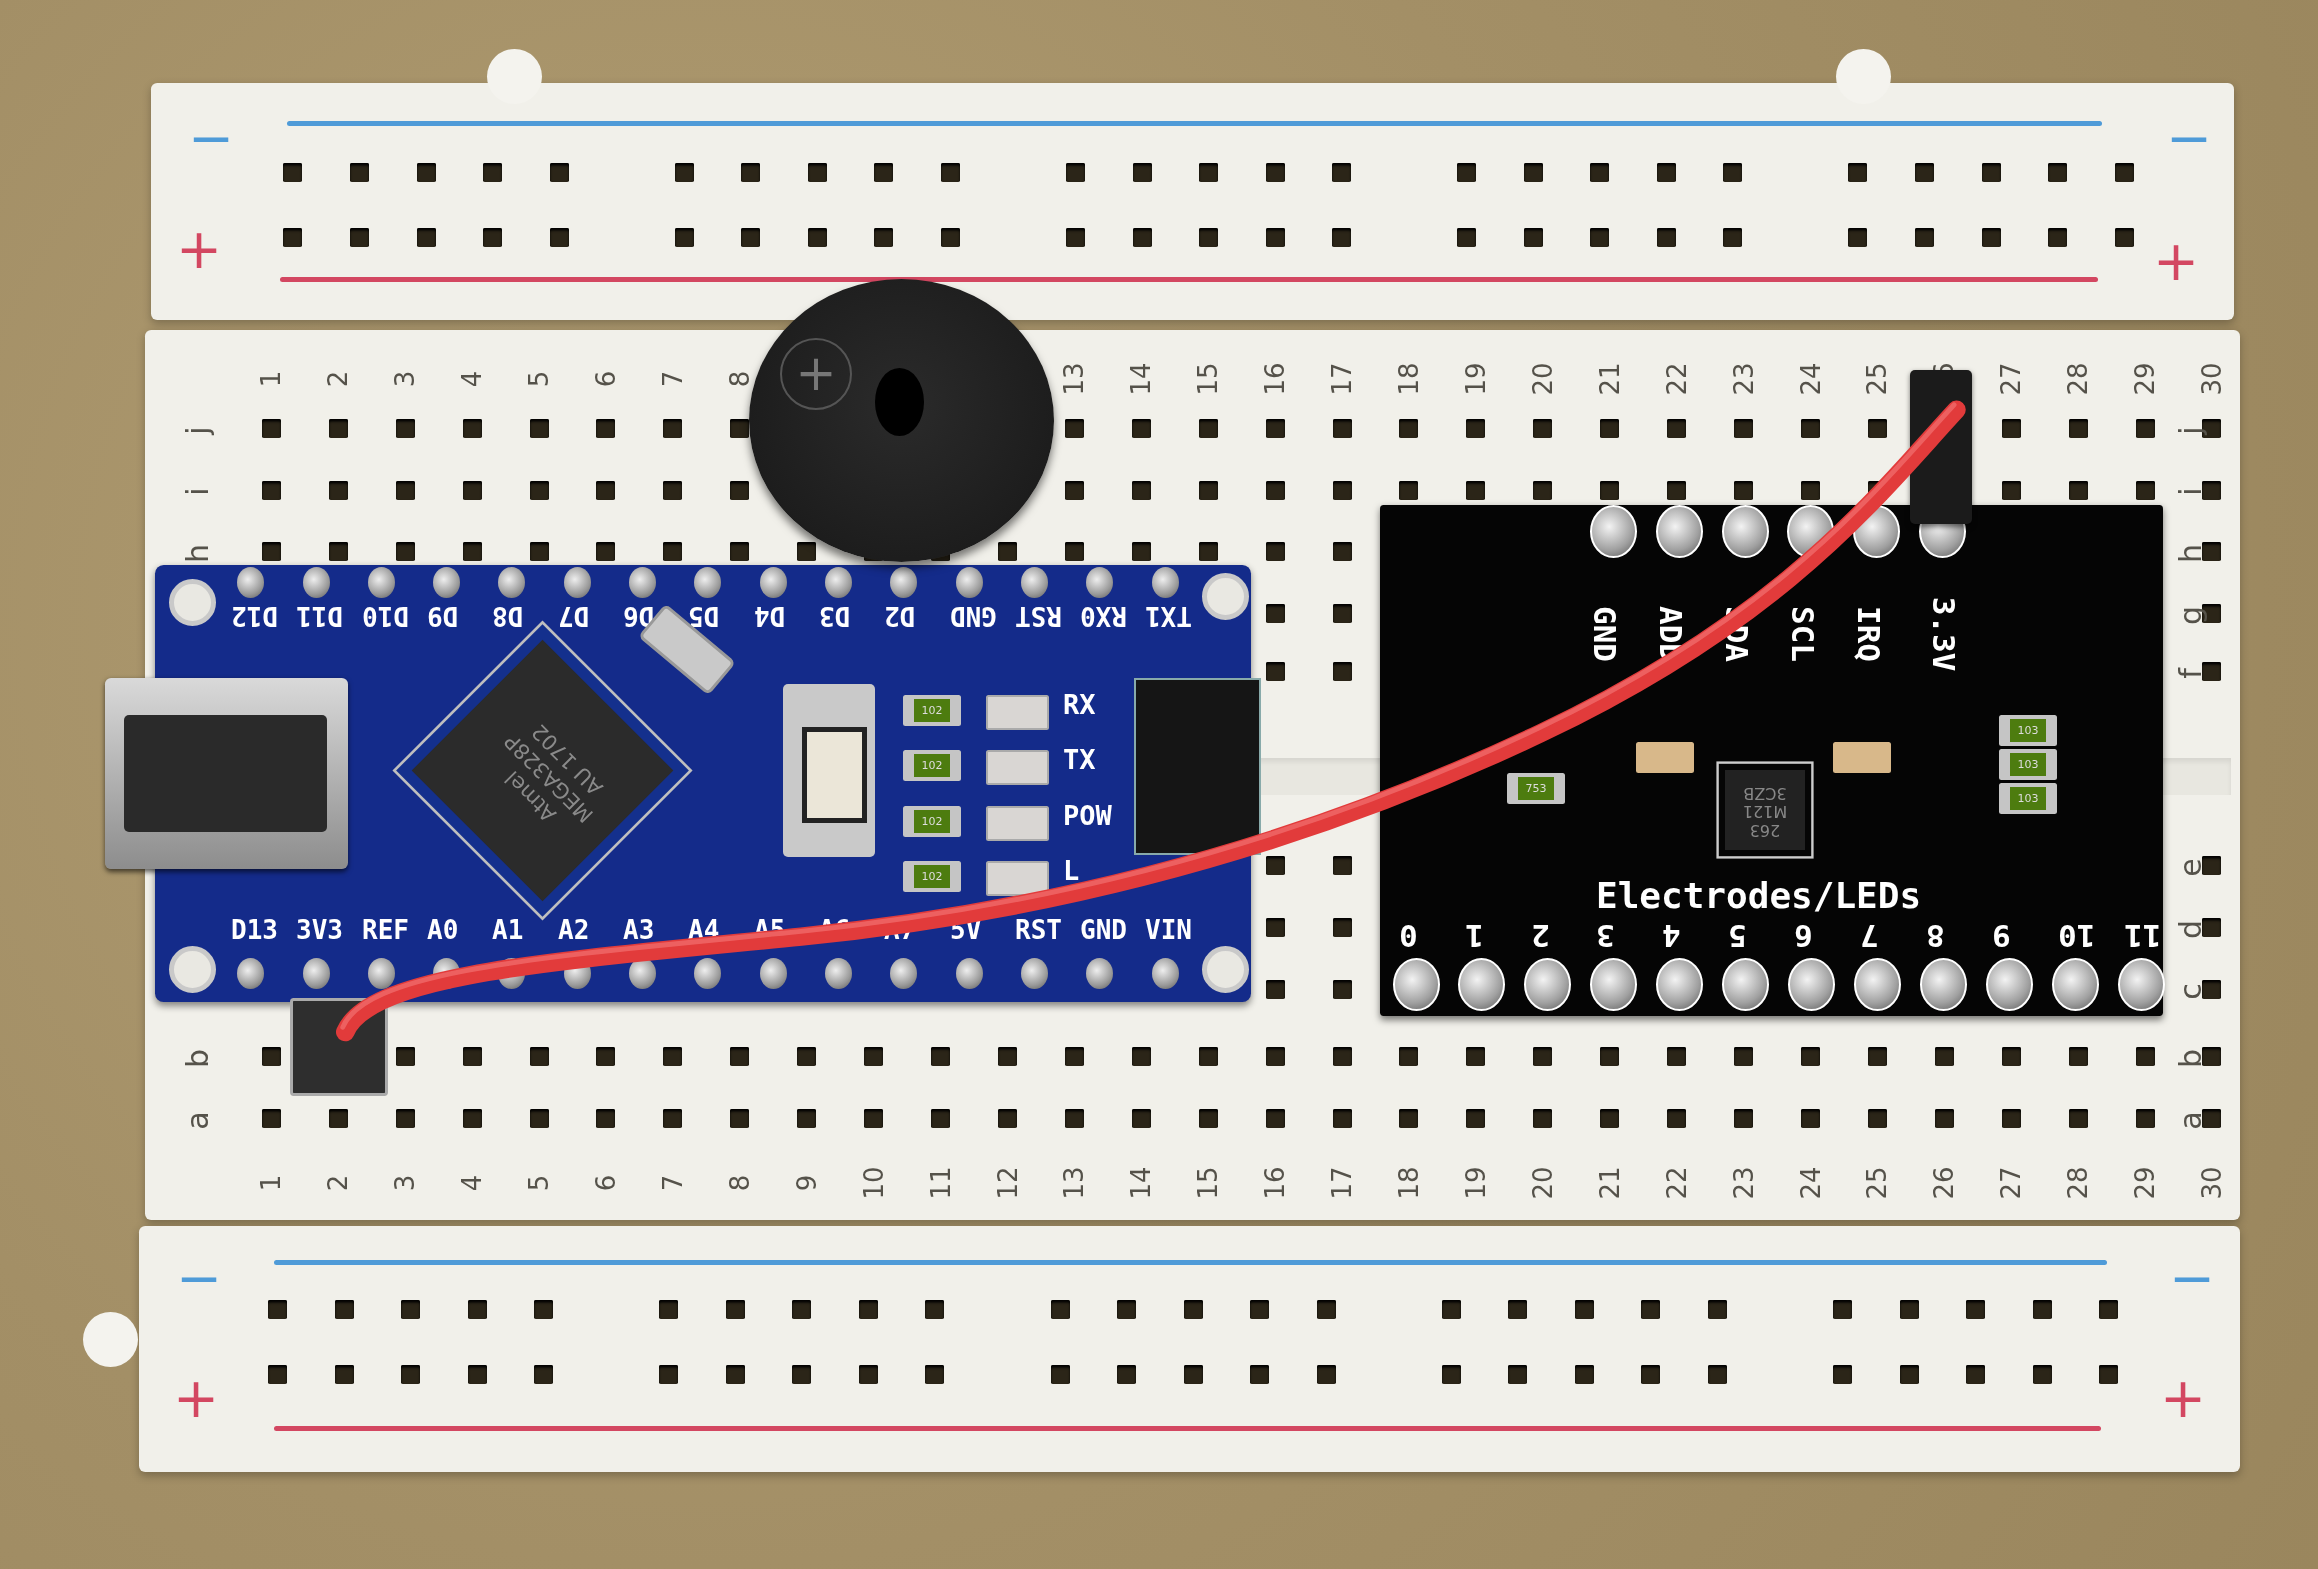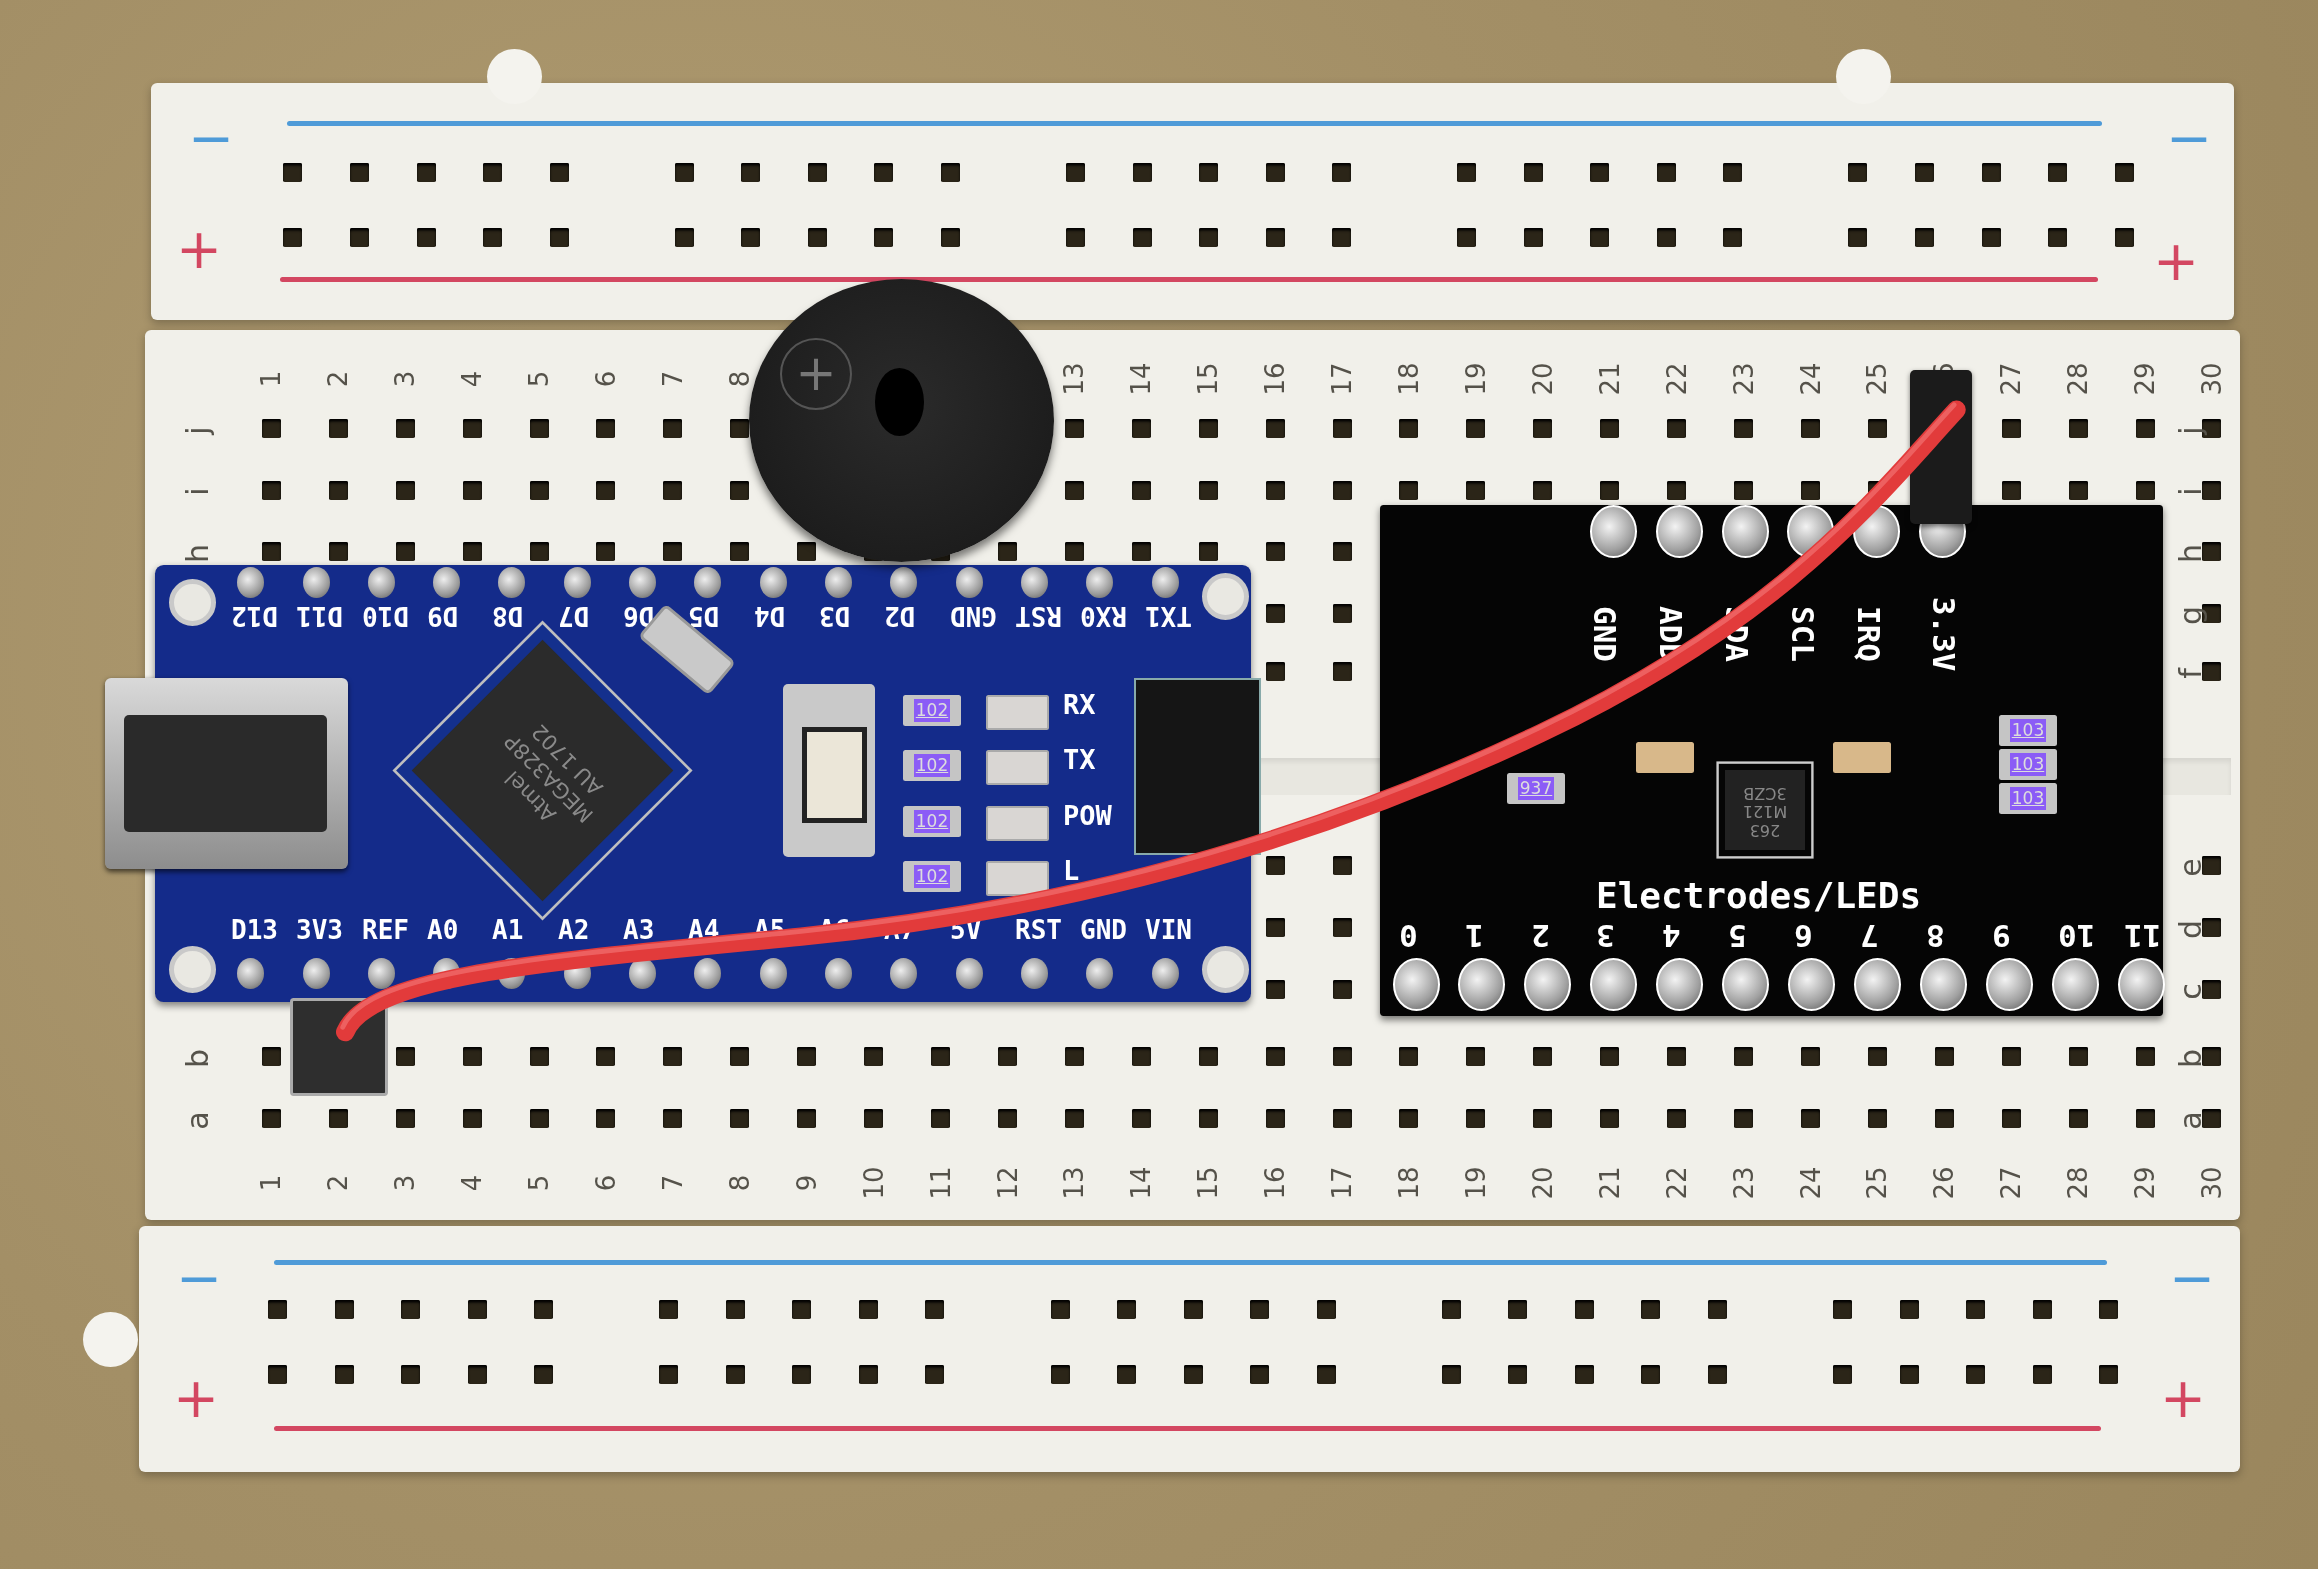--- a/index.html
+++ b/index.html
@@ -19,21 +19,21 @@
   .pinlbl{position:absolute;color:#fff;font-weight:bold;font-size:26px;font-family:"DejaVu Sans Mono",monospace;transform:rotate(180deg);white-space:nowrap;}
   .pinlbl-b{position:absolute;color:#fff;font-weight:bold;font-size:26px;font-family:"DejaVu Sans Mono",monospace;white-space:nowrap;}
   .mhole{position:absolute;width:37px;height:37px;border-radius:50%;background:#e9e8e2;border:5px solid #c9c9c9;}
   .usb{position:absolute;left:105px;top:678px;width:243px;height:191px;background:linear-gradient(#d9d9d9,#8d8d8d);border-radius:6.2px;box-shadow:0 2.5px 5px rgba(0,0,0,.6);}
   .usb-inner{position:absolute;left:18.5px;top:37px;width:203px;height:117px;background:#2a2a2a;border-radius:5px;}
   .chip{position:absolute;left:450px;top:678px;width:185px;height:185px;background:#2b2b2b;transform:rotate(45deg);box-shadow:0 0 0 11px #14308d,0 0 0 13.6px #bfbfbf;}
   .chip-text{position:absolute;left:481px;top:739px;width:136px;color:#8a8a8a;font-size:21px;transform:rotate(-135deg);text-align:center;line-height:26px;}
   .btn-sw{position:absolute;left:783px;top:684px;width:92px;height:173px;background:#c9c9c9;border-radius:5px;}
   .btn-sw .cap{position:absolute;left:18.5px;top:43px;width:55px;height:86px;background:#ebe6d8;border:5px solid #222;}
   .res{position:absolute;width:58px;height:31px;background:#c5c5c5;border-radius:2.5px;}
-  .res span{position:absolute;left:11px;top:3.7px;width:36px;height:23.4px;background:#8b5cf6;color:#ddd;font-size:17px;text-align:center;line-height:23.4px;text-decoration:underline;}
+  .res span{position:absolute;left:11px;top:3.7px;width:36px;height:23.4px;background:#4d7c0f;color:#ddd;font-size:11px;text-align:center;line-height:23.4px;}
   .led{position:absolute;width:59px;height:31px;background:#d9d6d3;border:2.5px solid #aaa;border-radius:2.5px;}
   .ledlbl{position:absolute;color:#fff;font-weight:bold;font-size:27px;font-family:"DejaVu Sans Mono",monospace;}
   .hdr{position:absolute;left:1134px;top:678px;width:123px;height:173px;background:#151515;border:2.5px solid #8aa;}
   .crystal{position:absolute;left:641px;top:628px;width:86px;height:37px;background:#c9c9c9;border:3.7px solid #999;transform:rotate(40deg);border-radius:6.2px;}
   .buzzer{position:absolute;left:749px;top:279px;width:305px;height:283px;border-radius:50%;background:radial-gradient(circle at 50% 45%,#2b2b2b 0%,#1d1d1d 70%,#111 100%);box-shadow:0 6.2px 8.6px rgba(0,0,0,.5);}
   .buzzer .hole2{position:absolute;left:126px;top:89px;width:49px;height:68px;border-radius:50%;background:#000;}
   .buzzer .plus{position:absolute;left:31px;top:59px;width:68px;height:68px;border-radius:50%;border:2.5px solid #555;color:#777;font-size:49px;text-align:center;line-height:67px;}
   .mpr{position:absolute;left:1380px;top:505px;width:783px;height:511px;background:#050505;border-radius:3.7px;box-shadow:0 3.7px 7.4px rgba(0,0,0,.5);}
   .mpr-pin{position:absolute;width:43px;height:49px;border-radius:50%;background:radial-gradient(circle at 40% 40%,#f3f3f3,#a0a0a0 60%,#555);border:2.5px solid #fff;}
   .mpr-lbl{position:absolute;color:#fff;font-weight:bold;font-size:31px;font-family:"DejaVu Sans Mono",monospace;white-space:nowrap;}
@@ -713,21 +713,21 @@
     <div class="mpr-lbl" style="left: 2124px; top: 918px; transform: rotate(180deg);">11</div>
   </div>
 <div class="mpr-lbl" style="left:1596px;top:875px;font-size:36px;">Electrodes/LEDs</div>
 <div class="mpr-chip"></div>
 <div class="mpr-chip-text">
   <div>263</div>
   <div>M121</div>
   <div>3CZB</div>
 </div>
 <div class="res" style="left:1507px;top:773px;">
-    <span>937</span>
+    <span>753</span>
   </div>
 <div class="res" style="left:1999px;top:715px;">
     <span>103</span>
   </div>
 <div class="res" style="left:1999px;top:749px;">
     <span>103</span>
   </div>
 <div class="res" style="left:1999px;top:783px;">
     <span>103</span>
   </div>

